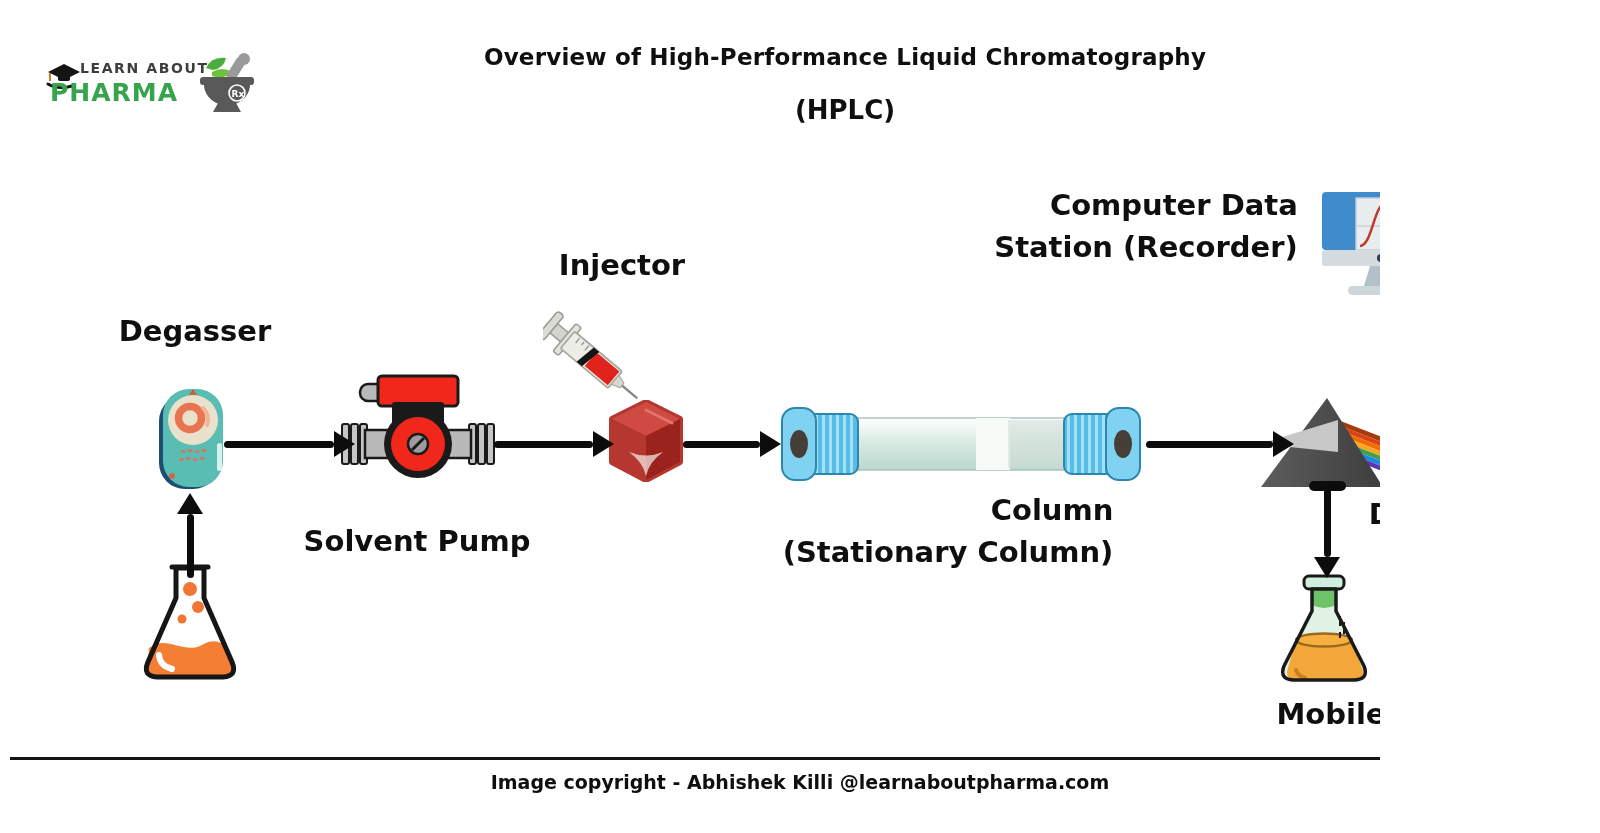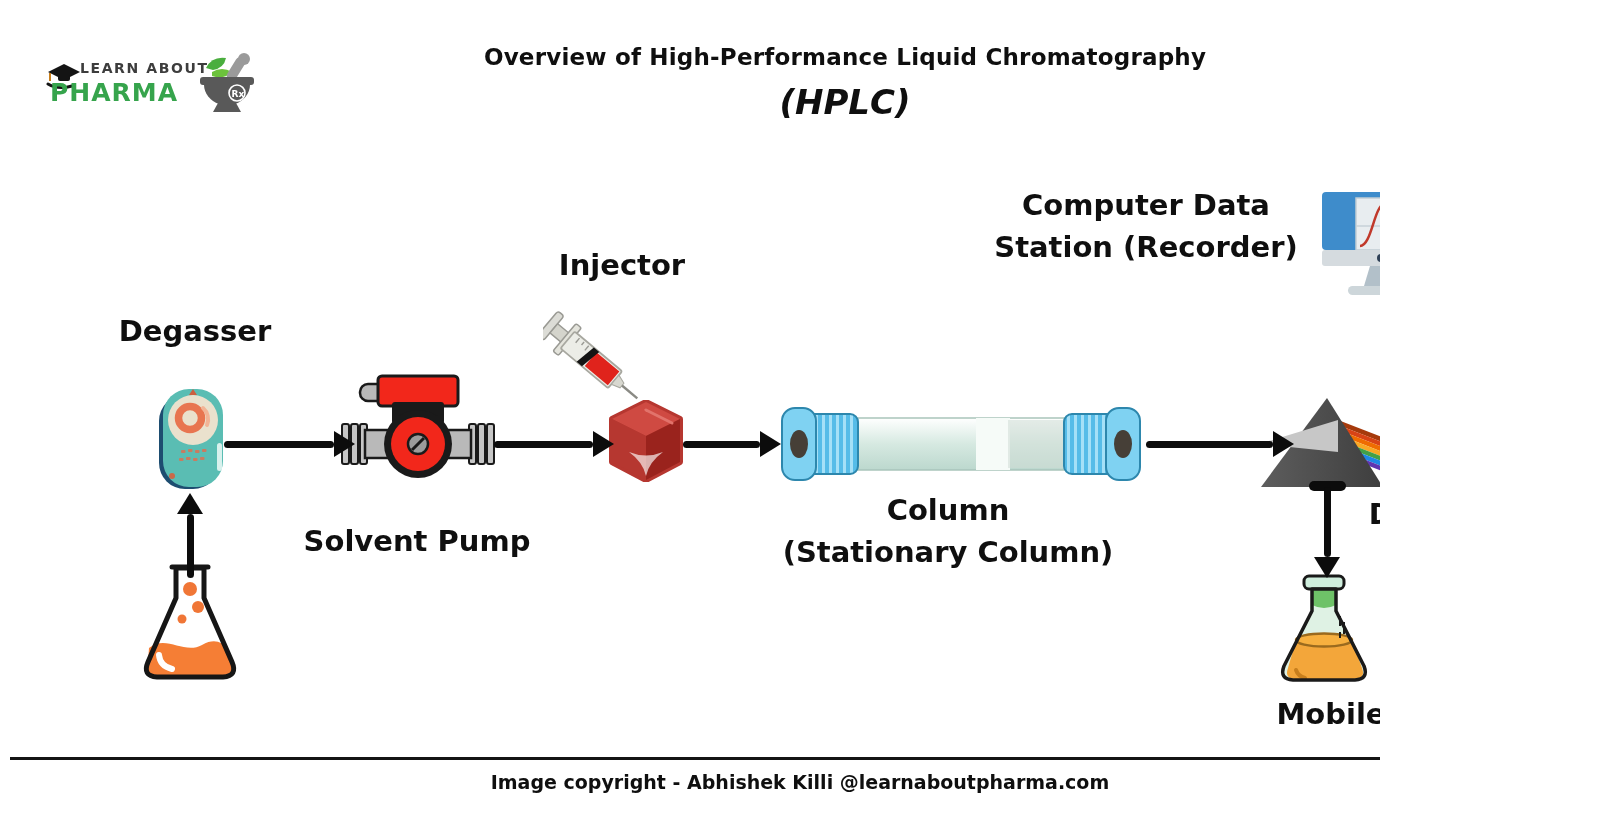--- a/index.html
+++ b/index.html
@@ -4,22 +4,22 @@
 <style>
   html,body{margin:0;padding:0;background:#ffffff;}
   .canvas{
     position:relative;width:1380px;height:833px;background:#ffffff;overflow:hidden;
     font-family:"DejaVu Sans","Liberation Sans",sans-serif;color:#0f0f0f;
   }
   .abs{position:absolute;}
   
   .title{position:absolute;top:46px;left:120px;width:1450px;text-align:center;font-weight:bold;line-height:1;}
   .title .l1{font-size:23px;letter-spacing:.2px;}
-  .title .l2{font-size:34px;margin-top:16px;font-style:italic;}
-  .node-label{position:absolute;font-weight:bold;font-size:29px;white-space:nowrap;transform:translateX(-50%);text-align:center;}
+  .title .l2{font-size:26px;margin-top:28px;}
+  .node-label{position:absolute;font-weight:bold;font-size:29px;white-space:nowrap;transform:translateX(-50%);text-align:right;}
   .node-label.two-line{line-height:1.45;}
   .footer-text{position:absolute;top:771px;left:0;width:1600px;text-align:center;font-weight:bold;font-size:19px;}
   .footer-rule{position:absolute;left:10px;top:757px;width:1580px;height:3px;background:#141414;}
   
   .logo{position:absolute;left:46px;top:52px;width:215px;height:66px;}
   .logo .l1{position:absolute;left:34px;top:8px;font-size:14px;letter-spacing:1.6px;font-weight:bold;color:#3d3d3d;}
   .logo .l2{position:absolute;left:4px;top:26px;font-size:25px;letter-spacing:1px;font-weight:bold;color:#36a44c;}
   
   .arrow-h{position:absolute;display:flex;align-items:center;height:26px;}
   .arrow-h .shaft{height:7px;background:#0c0c0c;border-radius:4px;}

